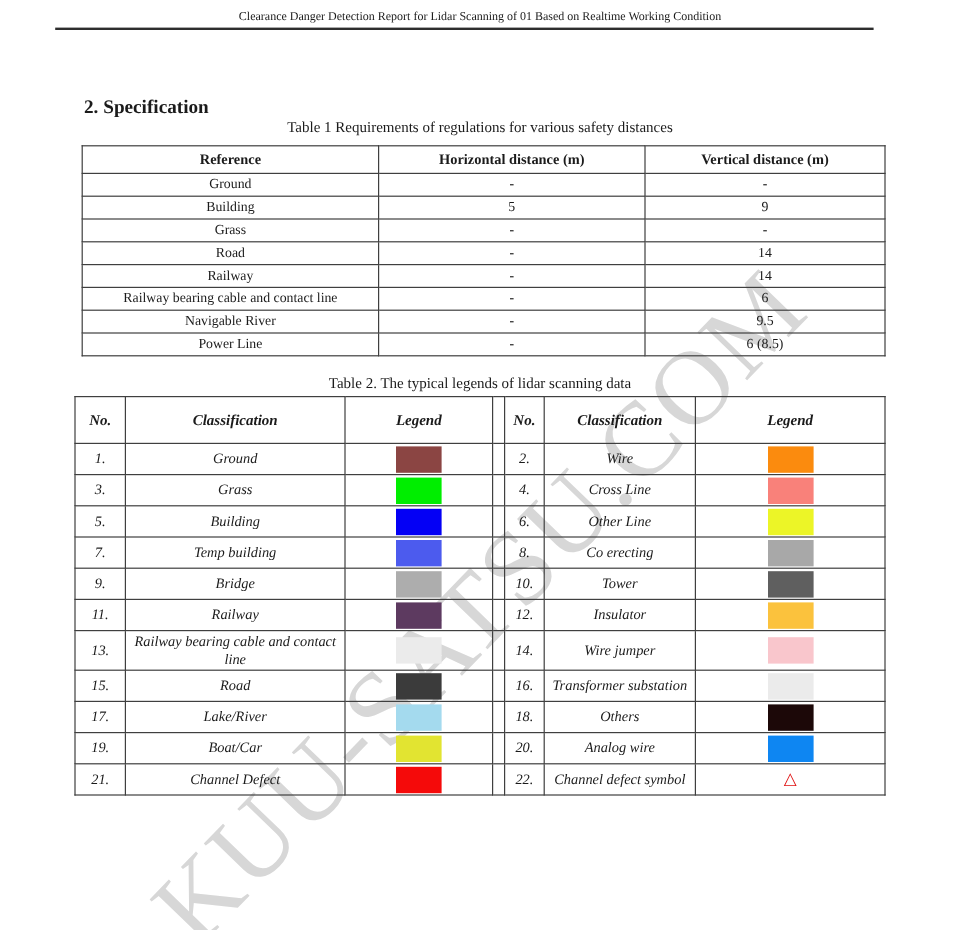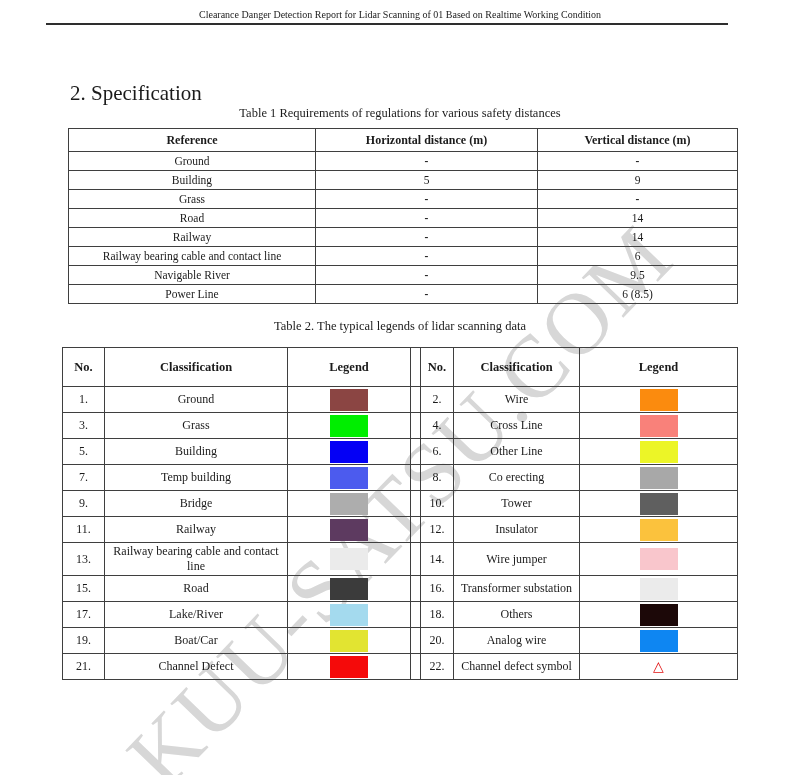--- a/index.html
+++ b/index.html
@@ -30,22 +30,22 @@
     text-align:center;
     font-size:10px;
   }
   .header-rule{
     height:0;
     border-bottom:2px solid #2e2e2e;
     margin:3px 72px 0 46px;
   }
   .section-heading{
     margin:56px 0 0 70px;
-    font-size:21px;
-    font-weight:normal;
+    font-size:16px;
+    font-weight:bold;
   }
   .section-heading.legends{margin-top:25px;}
   .table-caption{
     text-align:center;
     font-size:12.5px;
   }
   .table-caption.t2{margin-top:15px;}
   table{
     border-collapse:collapse;
     table-layout:fixed;
@@ -65,23 +65,24 @@
   }
   .spec-table th{
     height:20px;
     font-size:12px;
     font-weight:bold;
   }
   .spec-table td{height:16px;}
   .dash{font-weight:bold;}
   
   .legend-table{
-    margin:13px 0 0 62px;
+    margin:3px 0 0 62px;
     width:675px;
     font-size:12px;
+    font-style:italic;
   }
   .legend-table th{
     height:36px;
     font-size:12.5px;
     font-weight:bold;
   }
   .legend-table td{height:23px;}
   .swatch{
     display:inline-block;
     width:38px;height:22px;

